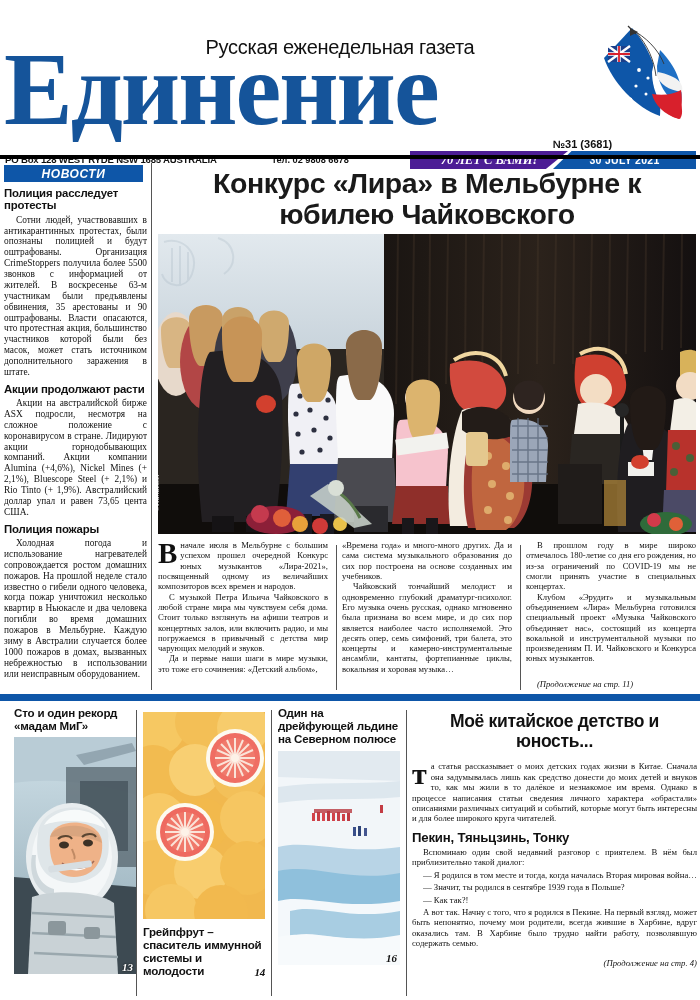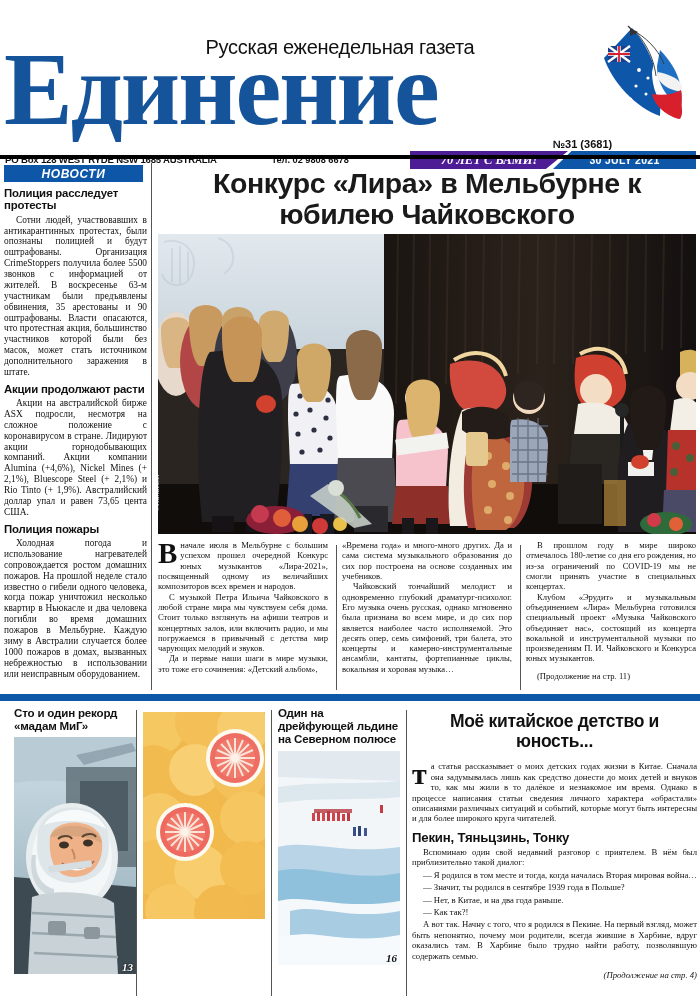--- a/index.html
+++ b/index.html
@@ -123,22 +123,22 @@
     font-size: 8.6px; line-height: 1.2; color: #111;
     text-align: justify; text-indent: 11px;
     hyphens: auto; -webkit-hyphens: auto;
   }
   .lcol p.noind { text-indent: 0; }
   .dropcap::first-letter {
     float: left; font-size: 29px; line-height: 0.84; font-weight: bold;
     padding: 1px 3px 0 0; font-family: "Liberation Serif", serif;
   }
   .cont-note {
-    font-family: "Liberation Serif", serif; 
-    font-size: 8.6px; text-align: right; color: #111; margin-top: 7px; text-indent: 0;
+    font-family: "Liberation Serif", serif; font-style: italic;
+    font-size: 8.6px; text-align: right; color: #111; margin-top: 15px; text-indent: 0;
   }
 
   .blue-rule { position: absolute; left: 0; width: 700px; height: 7px; background: #0e56a8; }
 
   
   .bot { position: absolute; top: 706px; left: 0; width: 700px; height: 294px; }
   .teaser-h {
     font-size: 11.6px; font-weight: bold; color: #111;
     line-height: 1.12; letter-spacing: -0.2px;
   }
@@ -509,20 +509,24 @@
             <circle cx="42" cy="120" r="20" fill="#f0786a"></circle>
             <g stroke="#fbe3d8" stroke-width="2">
               <path d="M42 100 L42 140 M22 120 L62 120 M28 106 L56 134 M56 106 L28 134"></path>
               <path d="M34 102 L50 138 M50 102 L34 138 M24 112 L60 128 M24 128 L60 112"></path>
             </g>
             <circle cx="42" cy="120" r="4" fill="#fdf2e8"></circle>
           </g>
           <path d="M0 0 L122 0 L122 207 L0 207Z" fill="none"></path>
         </svg>
       </div>
+      <div class="teaser-h" style="margin-top:6px;position:relative;">
+        <span>Грейпфрут – спаситель иммунной системы и молодости</span>
+        <span class="pagenum" style="bottom:-1px;right:0;">14</span>
+      </div>
     </div>
 
     <div style="position:absolute;top:0;left:278px;width:122px;">
       <div class="teaser-h">Один на дрейфующей льдине на Северном полюсе</div>
       <div class="thumb" style="margin-top:6px;width:122px;height:214px;">
         <svg viewBox="0 0 122 214" width="122" height="214" preserveAspectRatio="none">
           <rect width="122" height="214" fill="#f2f6f9"></rect>
           <path d="M0 0 L122 0 L122 30 L0 26Z" fill="#e2eaf0"></path>
           <path d="M0 36 C 40 30, 80 34, 122 30 L122 46 C 80 50, 40 46, 0 52Z" fill="#dde7ee"></path>
           <path d="M0 96 C 30 88, 68 104, 122 96 L122 132 C 70 142, 34 120, 0 128Z" fill="#b8d4e6"></path>
@@ -553,21 +557,20 @@
       </div>
     </div>
 
     <div class="china">
       <div class="china-h">Моё китайское детство и юность...</div>
       <p class="first"><span>та статья рассказывает о моих детских годах жизни в Китае. Сначала она задумывалась лишь как средство донести до моих детей и внуков то, как мы жили в то далёкое и незнакомое им время. Однако в процессе написания статьи сведения личного характера «обрастали» описаниями различных ситуаций и событий, которые могут быть интересны и для более широкого круга читателей.</span></p>
       <h3>Пекин, Тяньцзинь, Тонку</h3>
       <p>Вспоминаю один свой недавний разговор с приятелем. В нём был приблизительно такой диалог:</p>
       <p>— Я родился в том месте и тогда, когда началась Вторая мировая война…</p>
       <p>— Значит, ты родился в сентябре 1939 года в Польше?</p>
-      <p>— Нет, в Китае, и на два года раньше.</p>
       <p>— Как так?!</p>
       <p>А вот так. Начну с того, что я родился в Пекине. На первый взгляд, может быть непонятно, почему мои родители, всегда жившие в Харбине, вдруг оказались там. В Харбине было трудно найти работу, позволявшую содержать семью.</p>
       <p class="cont">(Продолжение на стр. 4)</p>
     </div>
 
     <div class="vline" style="top:4px;left:136px;height:286px;"></div>
     <div class="vline" style="top:4px;left:271px;height:286px;"></div>
     <div class="vline" style="top:4px;left:406px;height:286px;"></div>
   </div>
 

